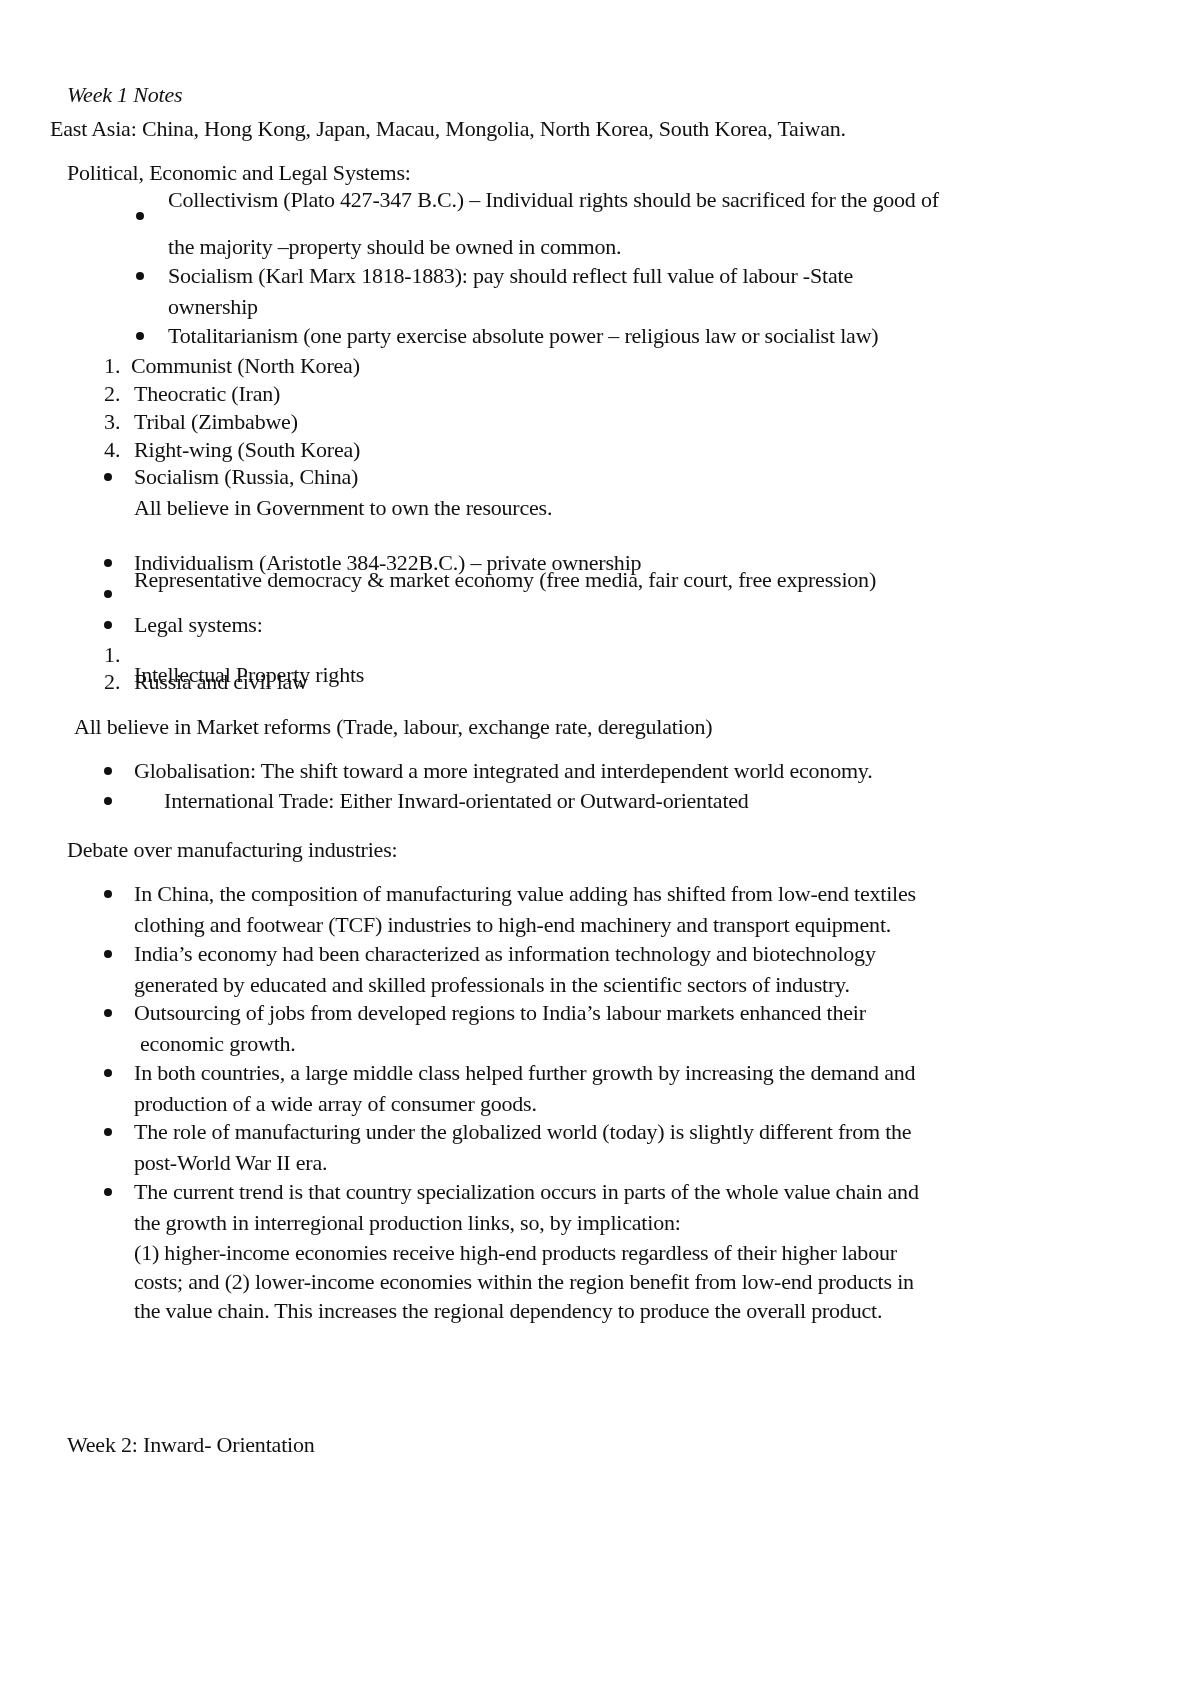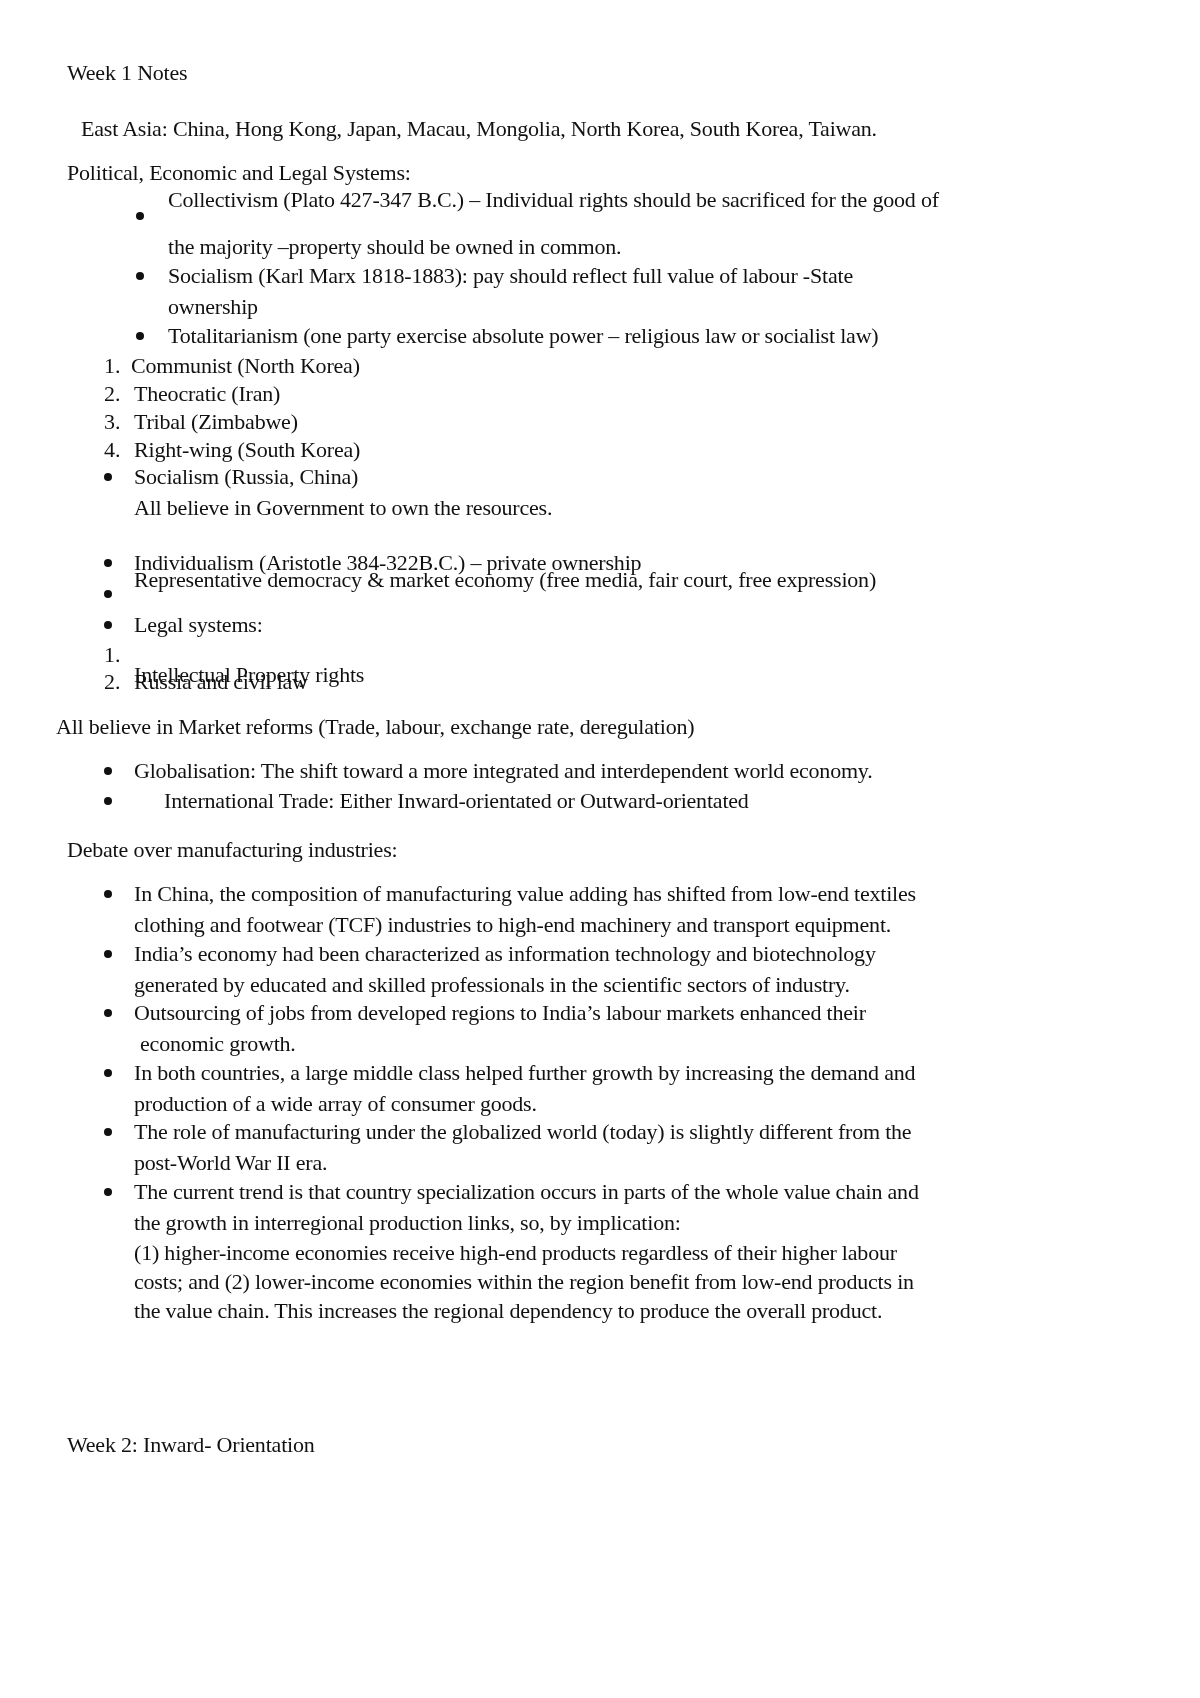--- a/index.html
+++ b/index.html
@@ -7,22 +7,22 @@
          font-family: "Liberation Serif", "DejaVu Serif", serif; color: #111111; }
   .line { position: absolute; font-size: 22px; line-height: 30px; white-space: nowrap; letter-spacing: -0.2px; }
   .bullet { position: absolute; width: 8px; height: 8px; border-radius: 50%; background: #111111; }
   .num { position: absolute; font-size: 22px; line-height: 30px; }
 </style>
 </head>
 <body>
 
 <div>
 
-  <div class="line" style="left:67px;top:58px;">Week 1 Notes</div>
-  <div class="line" style="left:81px;top:114px;">East Asia: China, Hong Kong, Japan, Macau, Mongolia, North Korea, South Korea, Taiwan.</div>
+  <div class="line" style="left:67px;top:80px;font-style:italic;">Week 1 Notes</div>
+  <div class="line" style="left:50px;top:114px;">East Asia: China, Hong Kong, Japan, Macau, Mongolia, North Korea, South Korea, Taiwan.</div>
   <div class="line" style="left:67px;top:158px;">Political, Economic and Legal Systems:</div>
 
   <span class="bullet" style="left:136px;top:212px;"></span>
   <div class="line" style="left:168px;top:185px;">Collectivism (Plato 427-347 B.C.) – Individual rights should be sacrificed for the good of</div>
   <div class="line" style="left:168px;top:232px;">the majority –property should be owned in common.</div>
 
   <span class="bullet" style="left:136px;top:272px;"></span>
   <div class="line" style="left:168px;top:261px;">Socialism (Karl Marx 1818-1883): pay should reflect full value of labour -State</div>
   <div class="line" style="left:168px;top:292px;">ownership</div>
 
@@ -47,21 +47,21 @@
   <span class="bullet" style="left:104px;top:590px;"></span>
   <div class="line" style="left:134px;top:565px;">Representative democracy &amp; market economy (free media, fair court, free expression)</div>
   <span class="bullet" style="left:104px;top:621px;"></span>
   <div class="line" style="left:134px;top:610px;">Legal systems:</div>
 
   <div class="num" style="left:104px;top:640px;">1.</div>
   <div class="line" style="left:134px;top:660px;">Intellectual Property rights</div>
   <div class="num" style="left:104px;top:667px;">2.</div>
   <div class="line" style="left:134px;top:667px;">Russia and civil law</div>
 
-  <div class="line" style="left:56px;top:712px;text-align:center;">All believe in Market reforms (Trade, labour, exchange rate, deregulation)</div>
+  <div class="line" style="left:74px;top:712px;text-align:center;">All believe in Market reforms (Trade, labour, exchange rate, deregulation)</div>
 
   <span class="bullet" style="left:104px;top:767px;"></span>
   <div class="line" style="left:134px;top:756px;">Globalisation: The shift toward a more integrated and interdependent world economy.</div>
   <span class="bullet" style="left:104px;top:797px;"></span>
   <div class="line" style="left:148px;top:786px;margin-left:16px;">International Trade: Either Inward-orientated or Outward-orientated</div>
 
   <div class="line" style="left:67px;top:835px;">Debate over manufacturing industries:</div>
 
   <span class="bullet" style="left:104px;top:890px;"></span>
   <div class="line" style="left:134px;top:879px;">In China, the composition of manufacturing value adding has shifted from low-end textiles</div>

